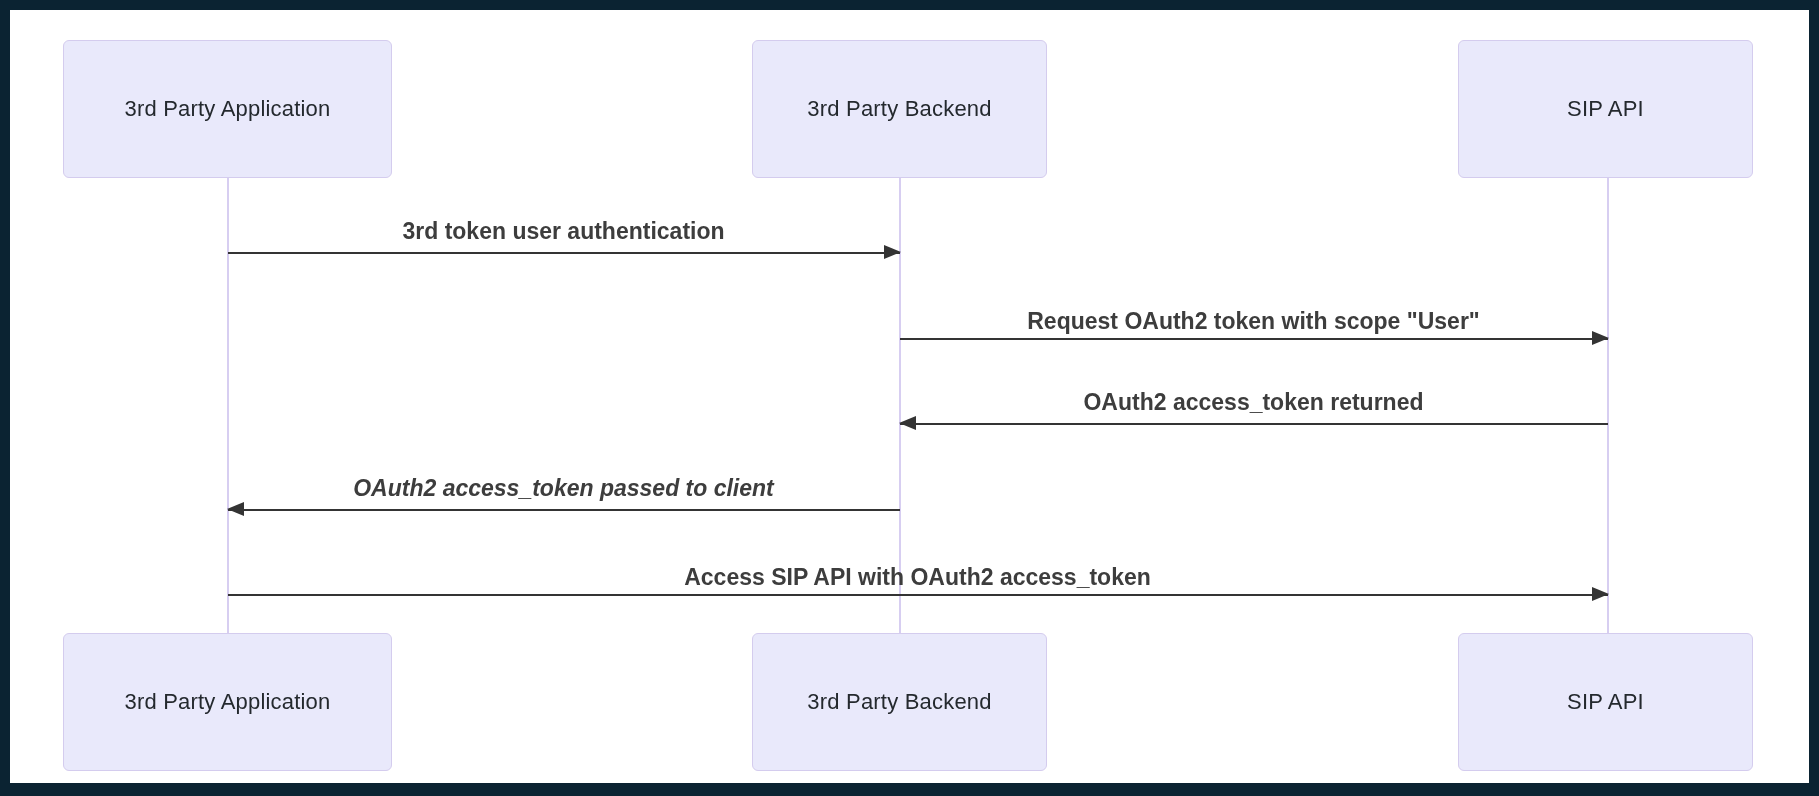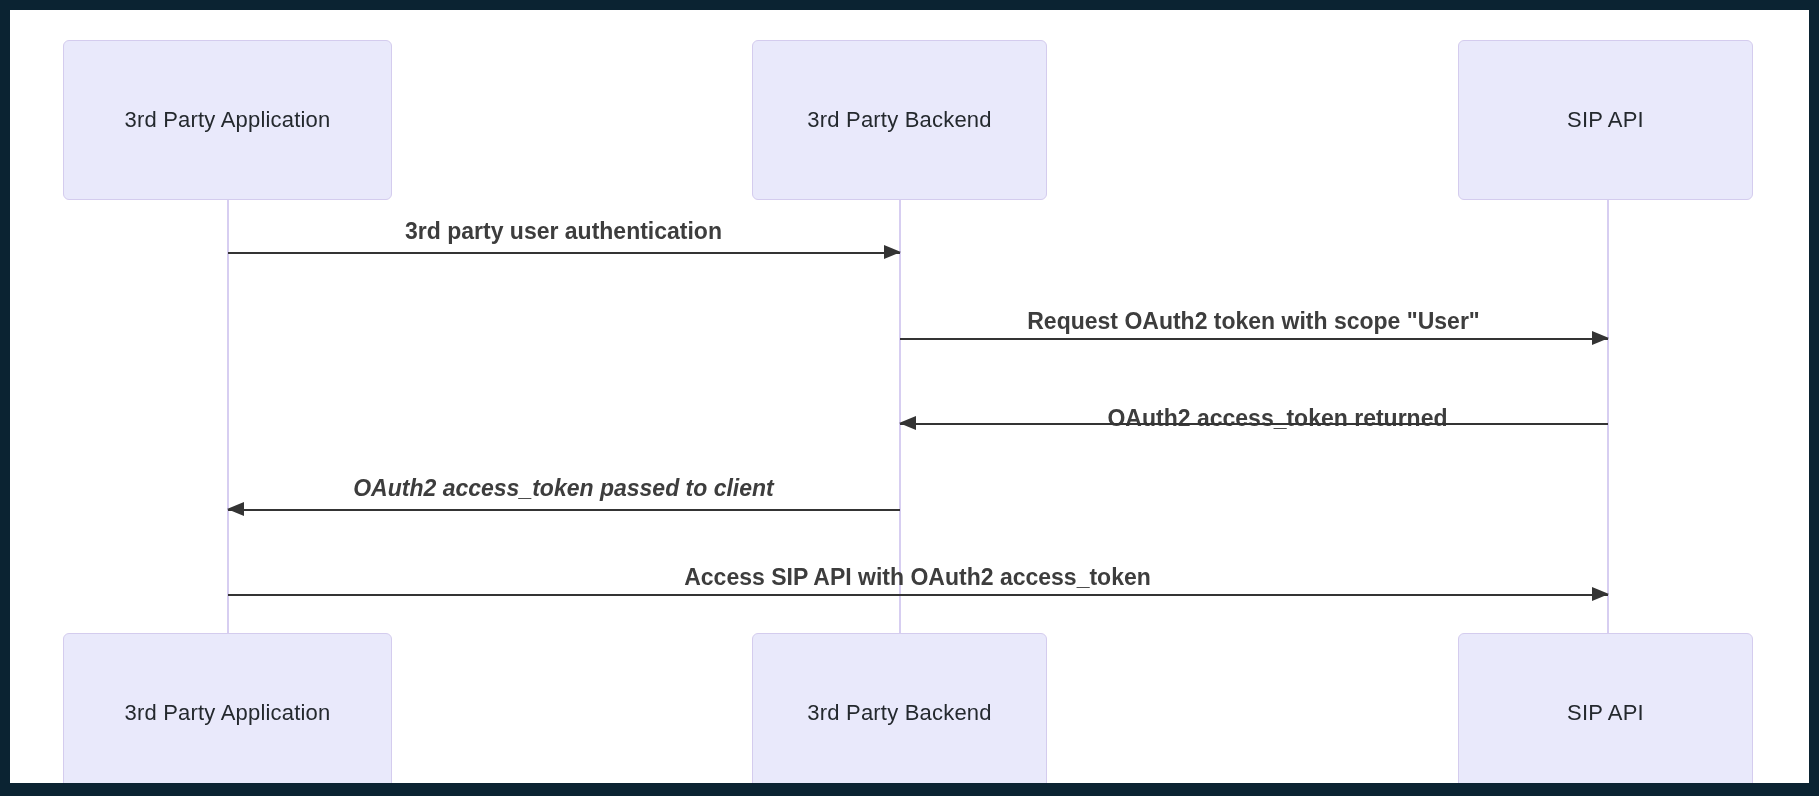--- a/index.html
+++ b/index.html
@@ -31,21 +31,21 @@
     width: 100%;
     height: 100%;
   }
   .lifeline {
     position: absolute;
     width: 2px;
     background: var(--lifeline);
   }
   .actor {
     position: absolute;
-    height: 160px;
+    height: 138px;
     background: var(--actor-fill);
     border: 1.5px solid var(--actor-border);
     border-radius: 6px;
     display: flex;
     align-items: center;
     justify-content: center;
   }
   .actor-label {
     font-size: 22px;
     color: var(--actor-text);
@@ -91,35 +91,35 @@
 
 <div class="frame">
   <div class="canvas">
     <div id="lifelines">
         <div class="lifeline" style="left: 216.5px; top: 156px; height: 468px;"></div>
         <div class="lifeline" style="left: 888.5px; top: 156px; height: 468px;"></div>
         <div class="lifeline" style="left: 1596.5px; top: 156px; height: 468px;"></div>
       </div>
     <div id="messages">
   <div class="message" style="left: 217.5px; width: 672px; top: 207px;">
-    <div class="msg-label" style="top: 0px;">3rd party user authentication</div>
+    <div class="msg-label" style="top: 0px;">3rd token user authentication</div>
     <div class="msg-line" style="top: 34.5px;">
       <span class="arrowhead right"></span>
     </div>
   </div>
 
   <div class="message" style="left: 889.5px; width: 708px; top: 293px;">
     <div class="msg-label" style="top: 4px;">Request OAuth2 token with scope "User"</div>
     <div class="msg-line" style="top: 34.5px;">
       <span class="arrowhead right"></span>
     </div>
   </div>
 
   <div class="message" style="left: 889.5px; width: 708px; top: 378px;">
-    <div class="msg-label" style="top: 16px; margin-left: 24px;">OAuth2 access_token returned</div>
+    <div class="msg-label" style="top: 0px;">OAuth2 access_token returned</div>
     <div class="msg-line" style="top: 34.5px;">
       <span class="arrowhead left"></span>
     </div>
   </div>
 
   <div class="message" style="left: 217.5px; width: 672px; top: 464px;">
     <div class="msg-label" style="top: 0px; font-style: italic;">OAuth2 access_token passed to client</div>
     <div class="msg-line" style="top: 34.5px;">
       <span class="arrowhead left"></span>
     </div>

